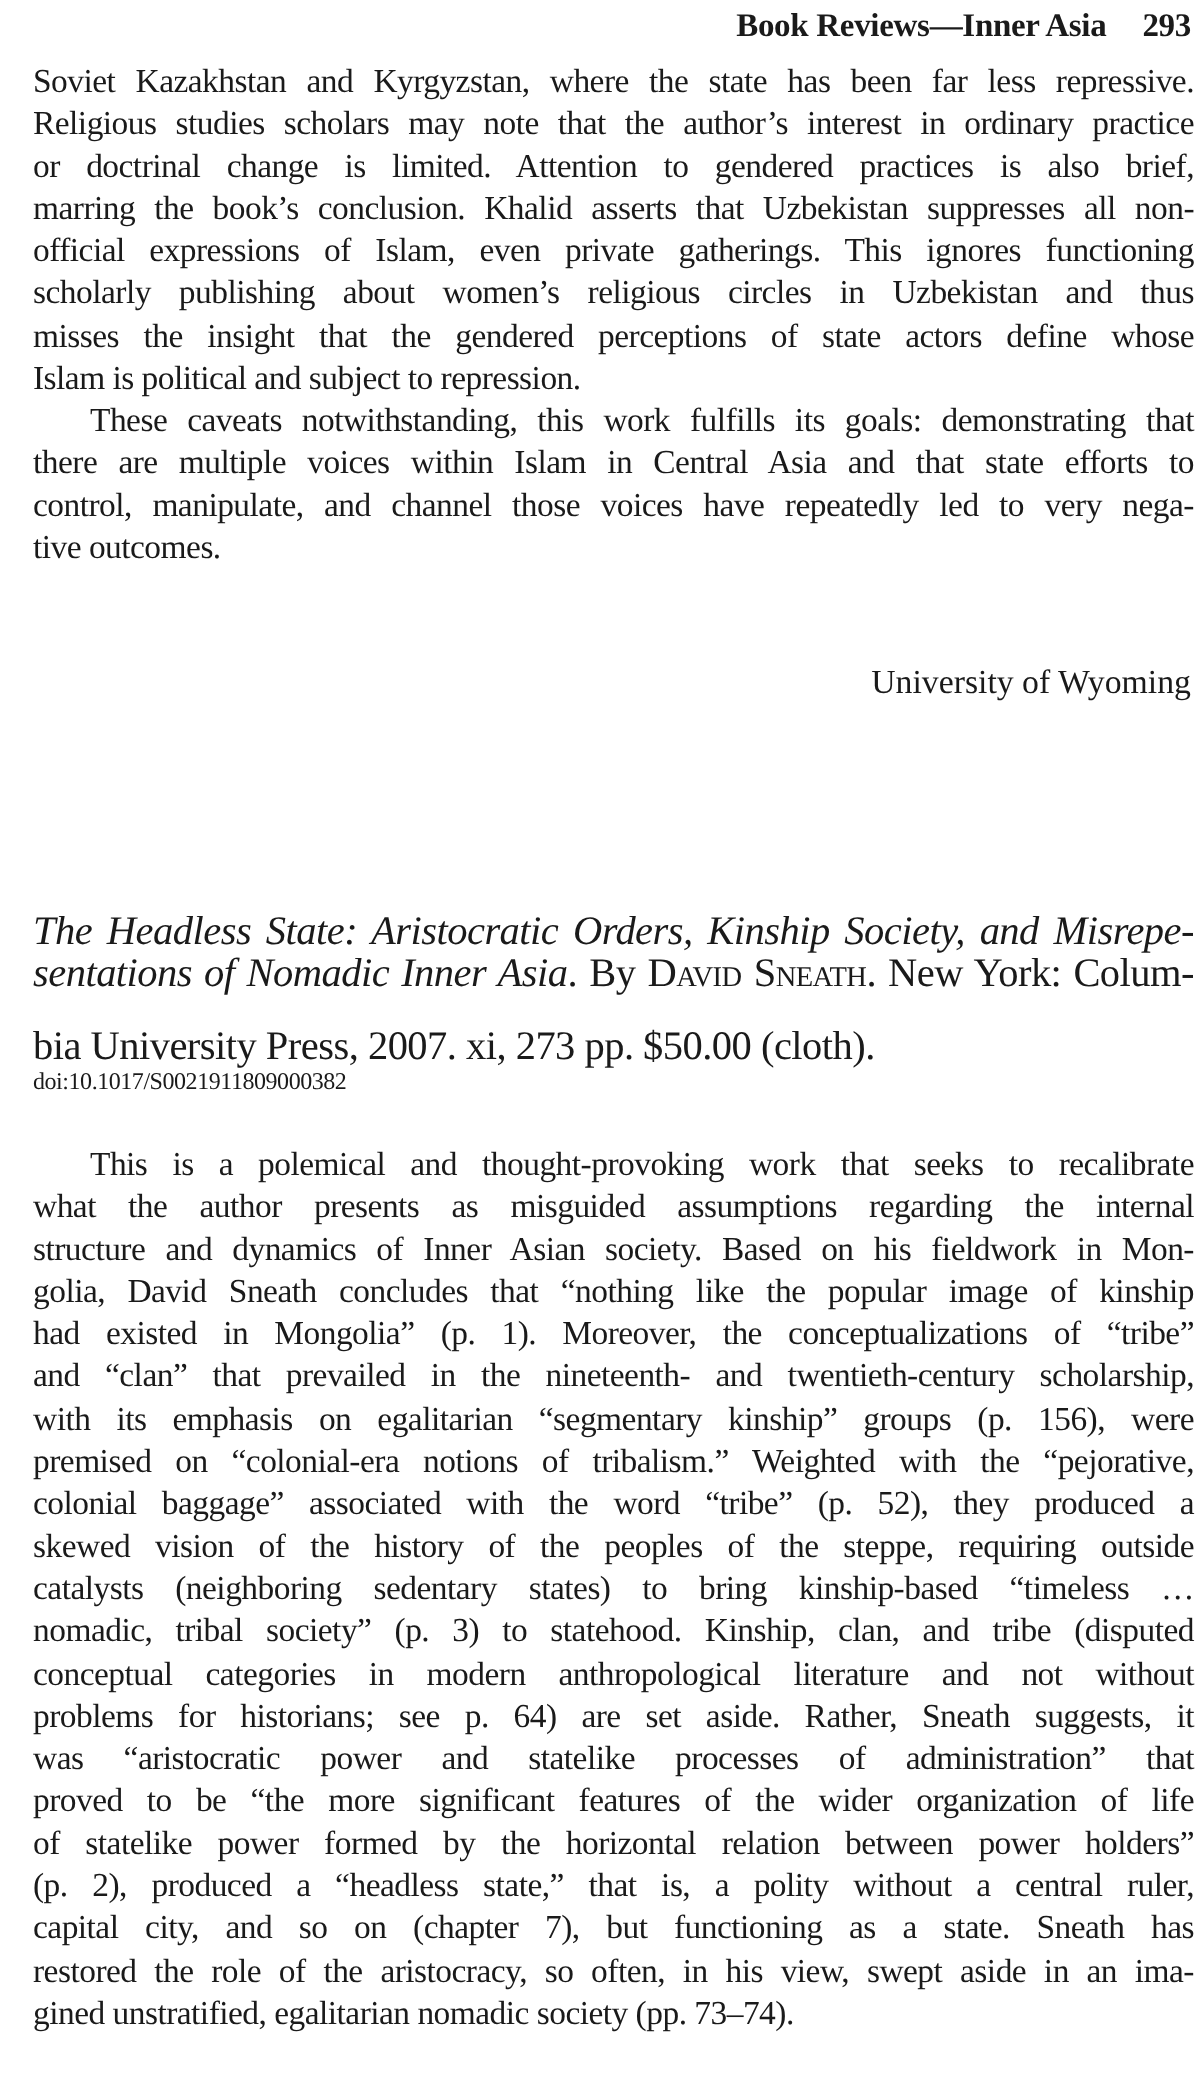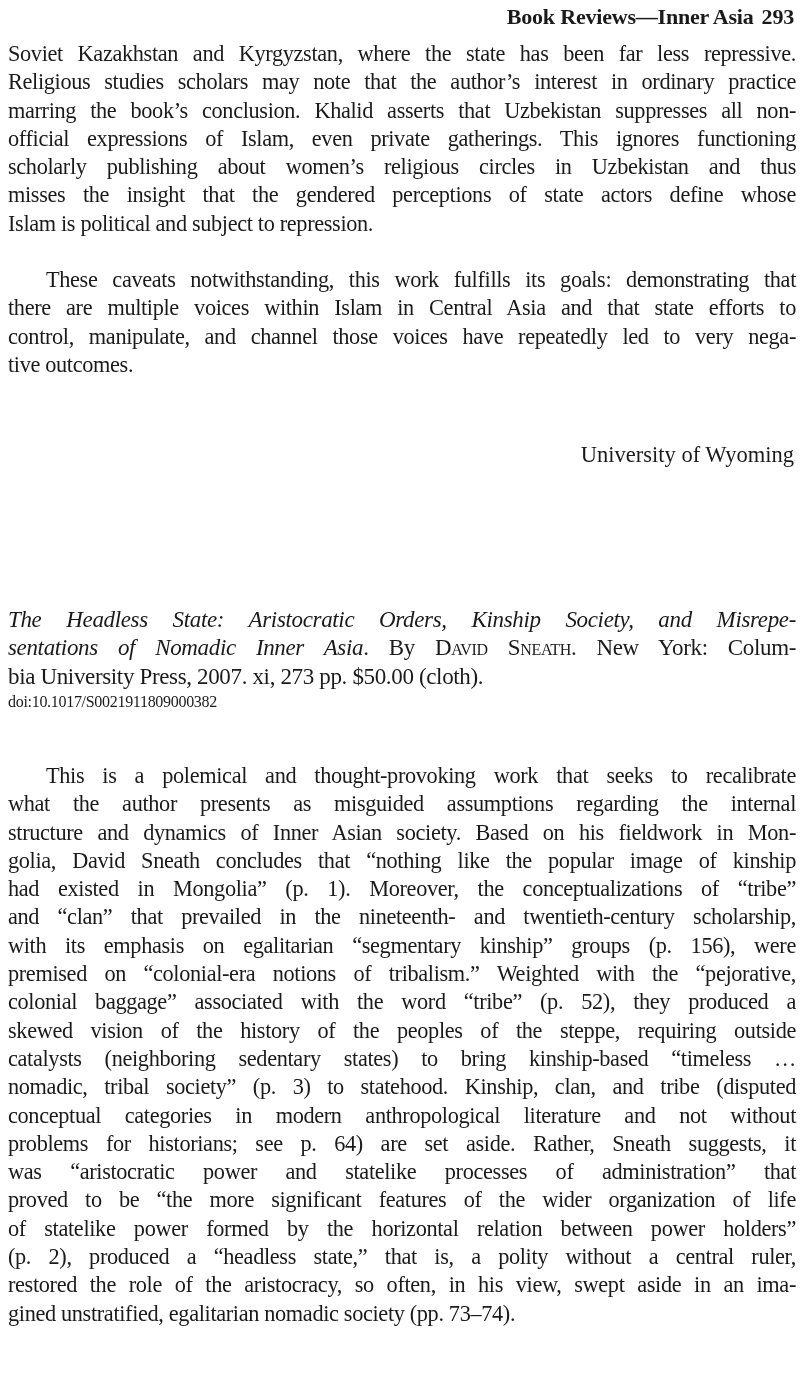--- a/index.html
+++ b/index.html
@@ -3,51 +3,52 @@
 <meta charset="utf-8">
 <style>
   html, body { margin: 0; padding: 0; background: #ffffff; }
   body {
     width: 800px; height: 1395px; overflow: hidden; position: relative;
     font-family: "Liberation Serif", "DejaVu Serif", serif;
     color: #1a1a1a;
   }
   .running-head {
     position: absolute; top: 0; right: 6px; height: 34px;
-    display: flex; align-items: center; gap: 8px;
+    display: flex; align-items: center; gap: 24px;
     font-weight: bold; font-size: 22px; letter-spacing: -0.2px;
   }
-  .block { position: absolute; left: 8px; right: 4px; font-family: Liberation Serif, serif; }
+  .block { position: absolute; left: 22px; right: 4px; font-family: Liberation Serif, serif; }
   .line {
     font-size: 22.3px; line-height: 28.3px; height: 28.3px;
     white-space: nowrap; text-align: justify; text-align-last: justify;
     letter-spacing: -0.35px;
   }
   .line.last { text-align-last: left; }
   .line.indent { text-indent: 38px; }
   .sig { position: absolute; right: 6px; text-align: right; font-size: 22.5px; line-height: 30px; }
   .sig .name { font-variant: small-caps; letter-spacing: 0.4px; }
   .sig .aff { }
-  .cite-line { font-size: 23px; line-height: 28.3px; height: 28.3px; white-space: nowrap; text-align: justify; text-align-last: justify; letter-spacing: -0.35px; }
-  .cite-line.last { text-align-last: left; }
+  .cite-line { font-size: 27px; line-height: 28.3px; height: 28.3px; white-space: nowrap; text-align: justify; text-align-last: justify; letter-spacing: -0.35px; }
+  .cite-line.last { text-align-last: left; margin-top: 20px; }
   .it { font-style: italic; }
   .sc { font-variant: small-caps; }
   .doi { font-size: 16px; line-height: 22px; letter-spacing: -0.3px; }
 </style>
 </head>
 <body>
 
 <div class="running-head">
   <span>Book Reviews—Inner Asia</span>
   <span>293</span>
 </div>
 
 <div class="block" style="top:40px;">
   <div class="line">Soviet Kazakhstan and Kyrgyzstan, where the state has been far less repressive.</div>
   <div class="line">Religious studies scholars may note that the author’s interest in ordinary practice</div>
+  <div class="line">or doctrinal change is limited. Attention to gendered practices is also brief,</div>
   <div class="line">marring the book’s conclusion. Khalid asserts that Uzbekistan suppresses all non-</div>
   <div class="line">official expressions of Islam, even private gatherings. This ignores functioning</div>
   <div class="line">scholarly publishing about women’s religious circles in Uzbekistan and thus</div>
   <div class="line">misses the insight that the gendered perceptions of state actors define whose</div>
   <div class="line last">Islam is political and subject to repression.</div>
 </div>
 
 <div class="block" style="top:266px;">
   <div class="line indent">These caveats notwithstanding, this work fulfills its goals: demonstrating that</div>
   <div class="line">there are multiple voices within Islam in Central Asia and that state efforts to</div>
@@ -78,15 +79,16 @@
   <div class="line">colonial baggage” associated with the word “tribe” (p. 52), they produced a</div>
   <div class="line">skewed vision of the history of the peoples of the steppe, requiring outside</div>
   <div class="line">catalysts (neighboring sedentary states) to bring kinship-based “timeless …</div>
   <div class="line">nomadic, tribal society” (p. 3) to statehood. Kinship, clan, and tribe (disputed</div>
   <div class="line">conceptual categories in modern anthropological literature and not without</div>
   <div class="line">problems for historians; see p. 64) are set aside. Rather, Sneath suggests, it</div>
   <div class="line">was “aristocratic power and statelike processes of administration” that</div>
   <div class="line">proved to be “the more significant features of the wider organization of life</div>
   <div class="line">of statelike power formed by the horizontal relation between power holders”</div>
   <div class="line">(p. 2), produced a “headless state,” that is, a polity without a central ruler,</div>
+  <div class="line">capital city, and so on (chapter 7), but functioning as a state. Sneath has</div>
   <div class="line">restored the role of the aristocracy, so often, in his view, swept aside in an ima-</div>
   <div class="line last">gined unstratified, egalitarian nomadic society (pp. 73–74).</div>
 </div>
 
 </body></html>

